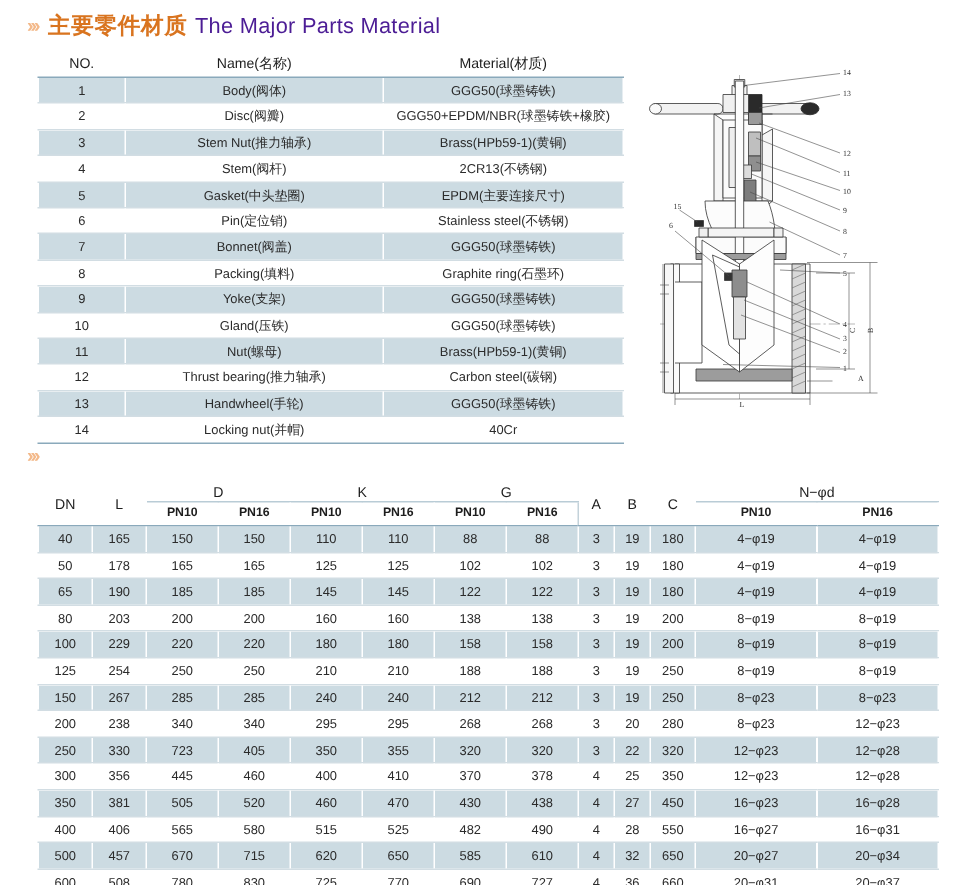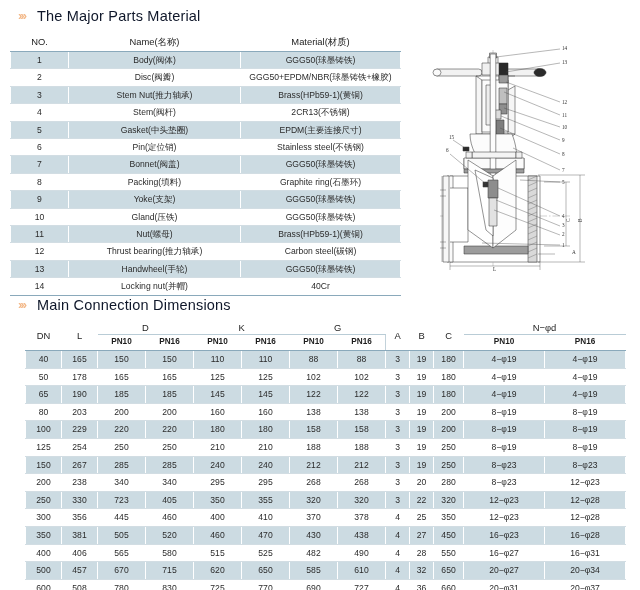--- a/index.html
+++ b/index.html
@@ -27,21 +27,21 @@
   }
   .head-cn{
     font-size:15px;
     font-weight:bold;
     color:#d9741f;
     letter-spacing:.5px;
     font-family:"DejaVu Sans",sans-serif;
   }
   .head-en{
     font-size:14.5px;
-    color:#0f172a;
+    color:#4c1d95;
     margin-left:5px;
     letter-spacing:.2px;
   }
 
   
   table{border-collapse:collapse;}
   .tbl{
     font-size:8.6px;
     color:#2b2b2b;
     table-layout:fixed;
@@ -70,21 +70,21 @@
   .tbl thead th.grp{
     border-bottom:0.8px solid #b9ccd6;
   }
   .tbl tbody tr.odd td{background:#ccdbe2;}
   .tbl tbody tr.even td{background:#ffffff;}
   .tbl tbody tr.last td{border-bottom:1.2px solid #8aa9bb;}
   .vline{border-left:0.8px solid #c3d2da !important;}
 
   
   #table-parts{
-    position:absolute;left:10px;top:32px;width:390px;
+    position:absolute;left:25px;top:32px;width:390px;
   }
   #table-parts td,#table-parts th{height:16.4px;line-height:16.4px;}
   #table-parts thead th{height:18px;line-height:18px;}
 
   
   #table-dims{
     position:absolute;left:25px;top:320px;width:600px;
   }
   #table-dims td{height:16.6px;line-height:16.6px;font-size:8.6px;}
   #table-dims thead th{line-height:1.05;}
@@ -94,20 +94,21 @@
     position:absolute;left:420px;top:30px;
     width:218px;height:262px;
   }
   .lbl{font-size:5.2px;fill:#333;font-family:"Liberation Serif",serif;}
 </style>
 </head>
 <body>
 
 <div class="section-head" style="position:absolute;left:0;top:8px;">
   <span class="chevrons">›››</span>
+  <span class="head-cn">主要零件材质</span>
   <span class="head-en">The Major Parts Material</span>
 </div>
 
 <table class="tbl" id="table-parts">
   <colgroup>
       <col style="width:58px">
       <col style="width:172px">
       <col style="width:160px">
     </colgroup>
   <thead>
@@ -332,21 +333,20 @@
     <text x="26" y="122">6</text>
     <text x="152" y="224">A</text>
     <text x="162" y="192" transform="rotate(-90 162 192)">B</text>
     <text x="150" y="192" transform="rotate(-90 150 192)">C</text>
     <text x="73" y="241">L</text>
   </g>
 </svg>
 
 <div class="section-head" style="position:absolute;left:0;top:297px;">
   <span class="chevrons">›››</span>
-  <span class="head-en">Main Connection Dimensions</span>
 </div>
 
 <table class="tbl" id="table-dims">
   <colgroup>
     <col style="width:36px">
       <col style="width:36px">
     <col style="width:48px">
       <col style="width:48px">
     <col style="width:48px">
       <col style="width:48px">

